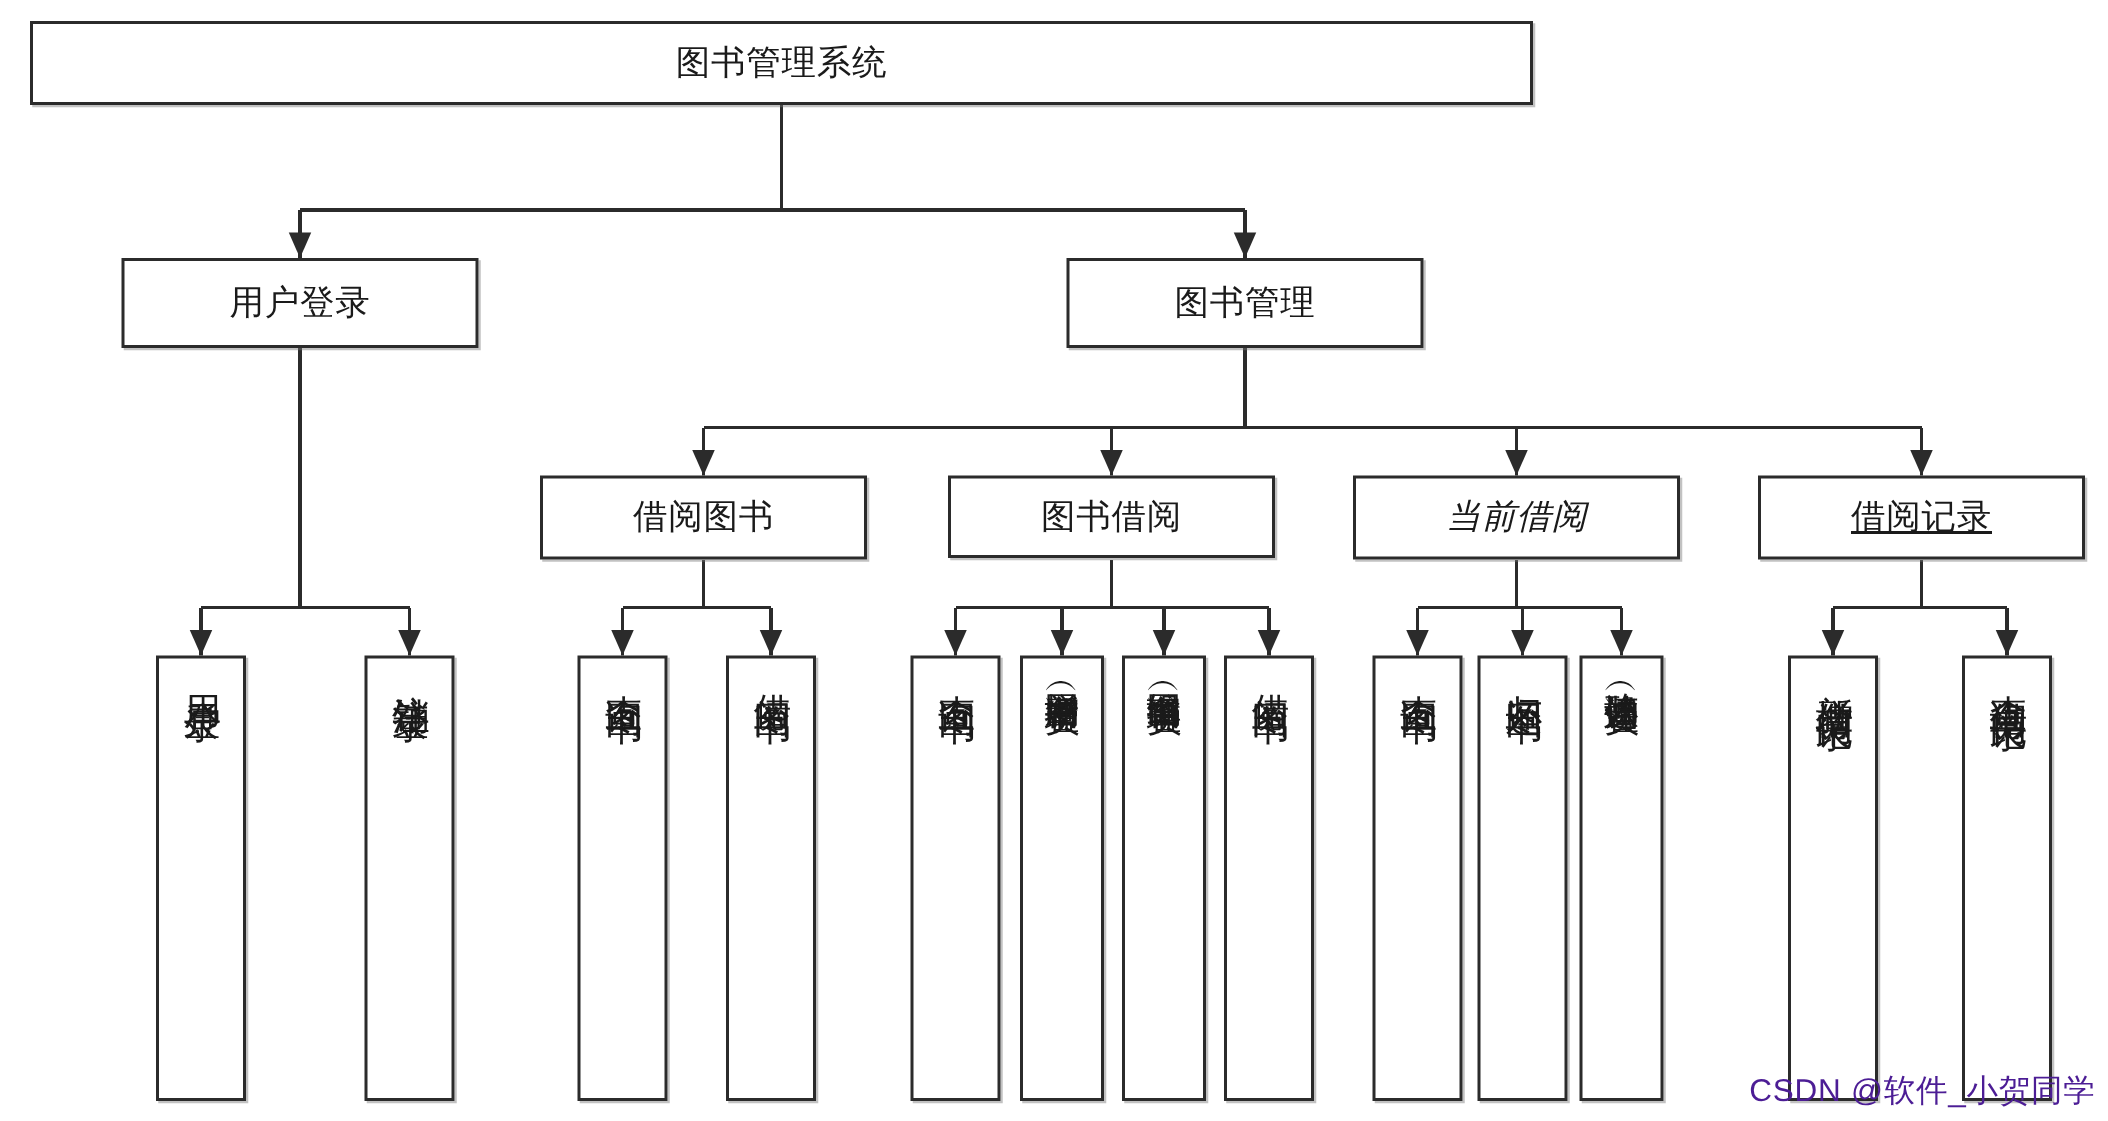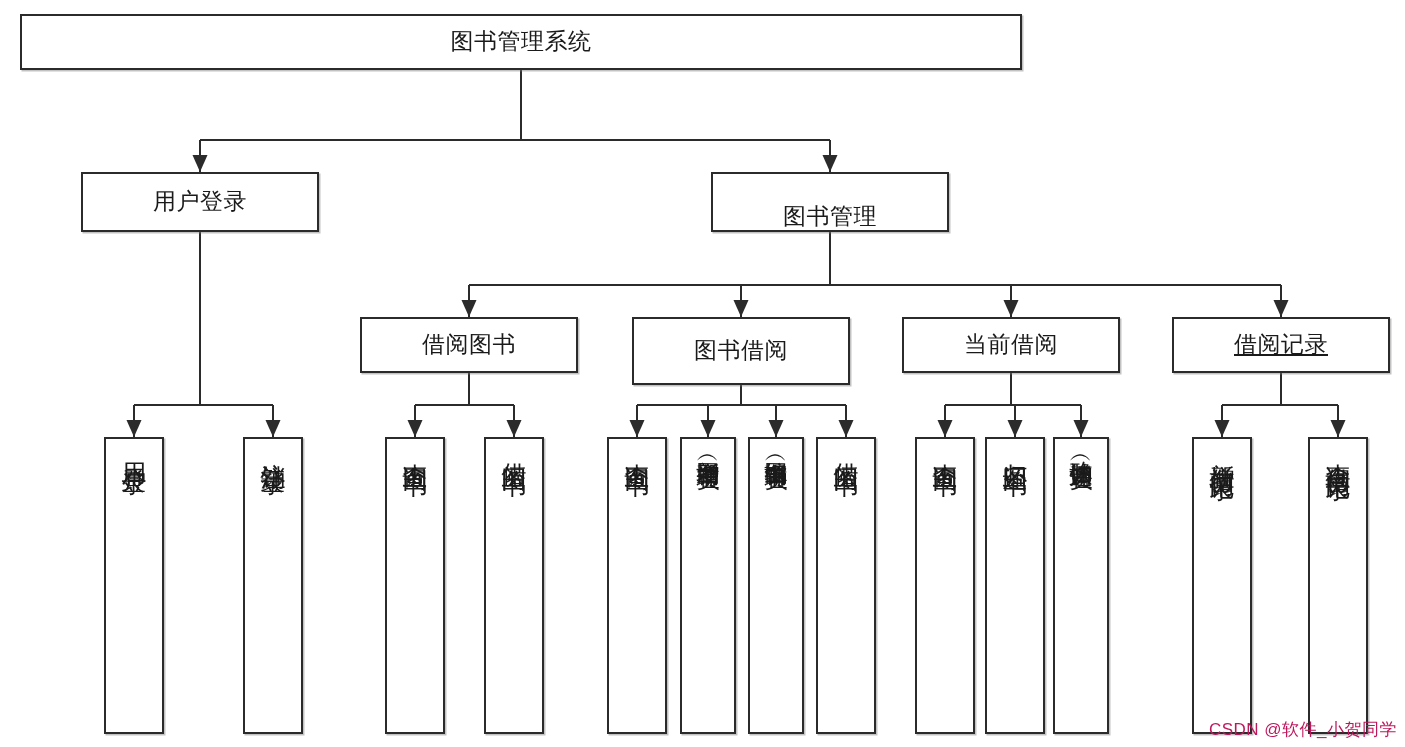--- a/index.html
+++ b/index.html
@@ -61,22 +61,22 @@
     line-height: 1;
   }
   .node.vertical.tight .node-label {
     font-size: 23px;
     letter-spacing: 1px;
   }
   #watermark {
     position: absolute;
     right: 8px;
     bottom: 6px;
-    font-size: 17px;
-    color: #be185d;
+    font-size: 21px;
+    color: #4c1d95;
     letter-spacing: 0.5px;
     z-index: 5;
     user-select: none;
     white-space: nowrap;
   }
 </style>
 </head>
 <body>
 
 <div id="diagram-root">
@@ -136,30 +136,30 @@
       <polygon points="1330.5,420 1345.5,420 1338,437" fill="#2b2b2b"></polygon>
     </svg>
 
   <div id="nodes-layer">
       <div class="node horizontal" style="left: 20px; top: 14px; width: 1002px; height: 56px;">
         <span class="node-label">图书管理系统</span>
       </div>
       <div class="node horizontal" style="left: 81px; top: 172px; width: 238px; height: 60px;">
         <span class="node-label">用户登录</span>
       </div>
-      <div class="node horizontal" style="left: 711px; top: 172px; width: 238px; height: 60px; align-items: flex-end;">
+      <div class="node horizontal" style="left: 711px; top: 172px; width: 238px; height: 60px;">
         <span class="node-label">图书管理</span>
       </div>
       <div class="node horizontal" style="left: 360px; top: 317px; width: 218px; height: 56px;">
         <span class="node-label">借阅图书</span>
       </div>
-      <div class="node horizontal" style="left: 632px; top: 317px; width: 218px; height: 68px;">
+      <div class="node horizontal" style="left: 632px; top: 317px; width: 218px; height: 55px;">
         <span class="node-label">图书借阅</span>
       </div>
-      <div class="node horizontal" style="left: 902px; top: 317px; width: 218px; height: 56px;">
+      <div class="node horizontal" style="left: 902px; top: 317px; width: 218px; height: 56px; font-style: italic;">
         <span class="node-label">当前借阅</span>
       </div>
       <div class="node horizontal" style="left: 1172px; top: 317px; width: 218px; height: 56px; text-decoration: underline;">
         <span class="node-label">借阅记录</span>
       </div>
       <div class="node vertical" style="left: 104px; top: 437px; width: 60px; height: 297px;">
         <span class="node-label">用户登录</span>
       </div>
       <div class="node vertical" style="left: 243px; top: 437px; width: 60px; height: 297px;">
         <span class="node-label">注销登录</span>

